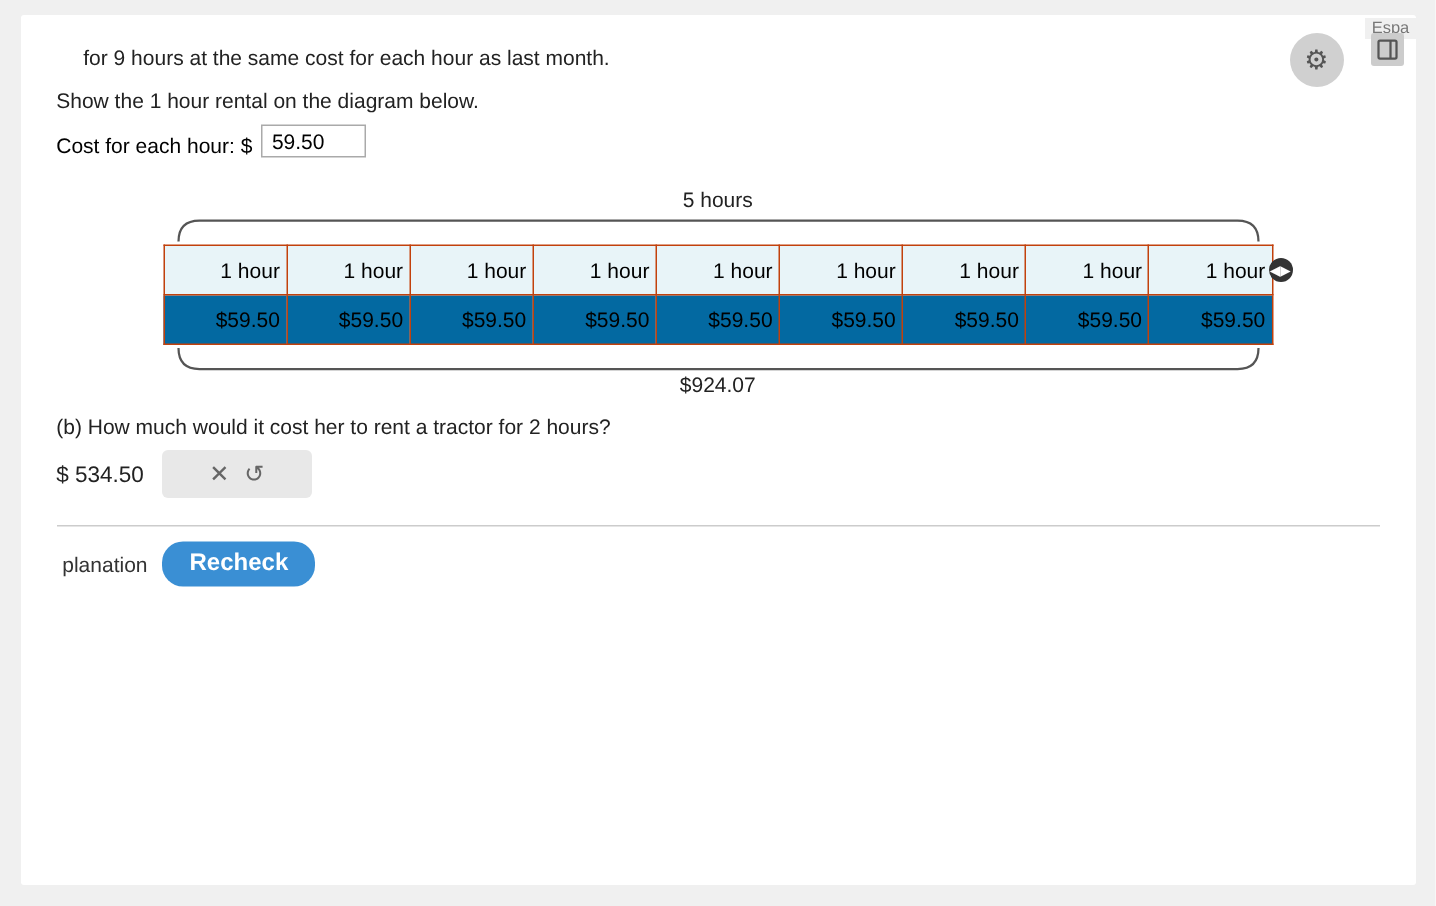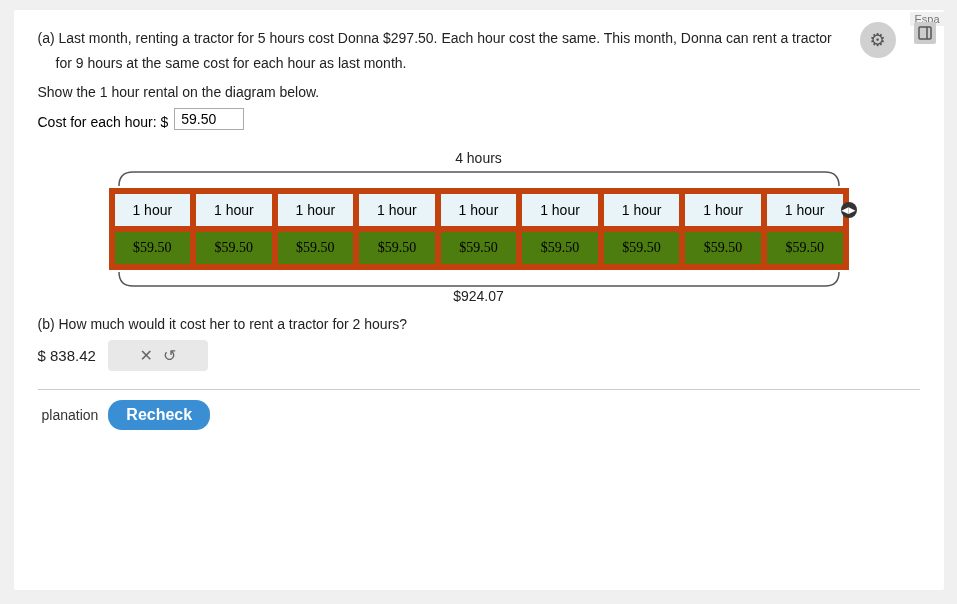--- a/index.html
+++ b/index.html
@@ -80,35 +80,34 @@
     }
     .bracket-top svg {
       width: 100%;
       height: 100%;
     }
     .grid-table {
       border-collapse: collapse;
       width: 740px;
     }
     .grid-table td {
-      border: 6px solid #c2410c;
-      text-align: center;
+      border: 1px solid #c2410c;
+      text-align: right;
       padding: 8px 4px;
       font-size: 14px;
       background: #e8f4f8;
       width: 82px;
     }
     .grid-table tr:first-child td {
       background: #e8f4f8;
       font-weight: normal;
     }
     .grid-table tr:last-child td {
-      background: #4d7c0f;
+      background: #0369a1;
       font-weight: normal;
-      font-family: Liberation Serif, serif;
     }
     .last-cell {
       position: relative;
     }
     .nav-arrow {
       position: absolute;
       right: -14px;
       top: 50%;
       transform: translateY(-50%);
       width: 16px;
@@ -215,36 +214,33 @@
   <div class="top-right-icon" style="position:absolute;top:12px;right:48px;">
     ⚙
   </div>
   <div style="position:absolute;top:12px;right:8px;width:22px;height:22px;background:#ccc;border-radius:2px;display:flex;align-items:center;justify-content:center;">
     <svg width="14" height="14" viewBox="0 0 14 14">
         <rect x="1" y="1" width="12" height="12" rx="1" fill="none" stroke="#555" stroke-width="1.5"></rect>
         <line x1="9" y1="1" x2="9" y2="13" stroke="#555" stroke-width="1.5"></line>
       </svg>
   </div>
 
-  <div style="margin-bottom:4px;">
-    <span class="question-text">(a) Last month, renting a tractor for 5 hours cost Donna $297.50. Each hour cost the same. This month, Donna can rent a tractor</span>
-  </div>
   <div style="margin-bottom:10px; margin-left:18px;">
     <span class="question-text">for 9 hours at the same cost for each hour as last month.</span>
   </div>
 
   <div class="show-text" style="margin-bottom:8px;">Show the 1 hour rental on the diagram below.</div>
 
   <div class="cost-row">
     <span>Cost for each hour: $</span>
     <input class="cost-input" type="text" value="59.50" style="">
   </div>
 
   <div class="diagram-container">
-    <div class="hours-label">4 hours</div>
+    <div class="hours-label">5 hours</div>
 
     <div class="bracket-top">
       <svg viewBox="0 0 740 18" preserveAspectRatio="none">
         <path d="M10,16 Q10,2 24,2 L716,2 Q730,2 730,16" fill="none" stroke="#555" stroke-width="1.5"></path>
       </svg>
     </div>
 
     <table class="grid-table">
       <tbody>
           <tr>
@@ -280,21 +276,21 @@
         <path d="M10,2 Q10,16 24,16 L716,16 Q730,16 730,2" fill="none" stroke="#555" stroke-width="1.5"></path>
       </svg>
     </div>
 
     <div class="total-label">$924.07</div>
   </div>
 
   <div class="part-b-question" style="margin-top:4px;">(b) How much would it cost her to rent a tractor for 2 hours?</div>
 
   <div class="answer-row">
-    <span class="answer-value">$ 838.42</span>
+    <span class="answer-value">$ 534.50</span>
     <div class="answer-box">
       <button class="answer-box-btn">✕</button>
       <button class="answer-box-btn">↺</button>
     </div>
   </div>
 
   <div class="footer-row">
     <button class="explanation-btn">planation</button>
     <button class="recheck-btn">Recheck</button>
   </div>

